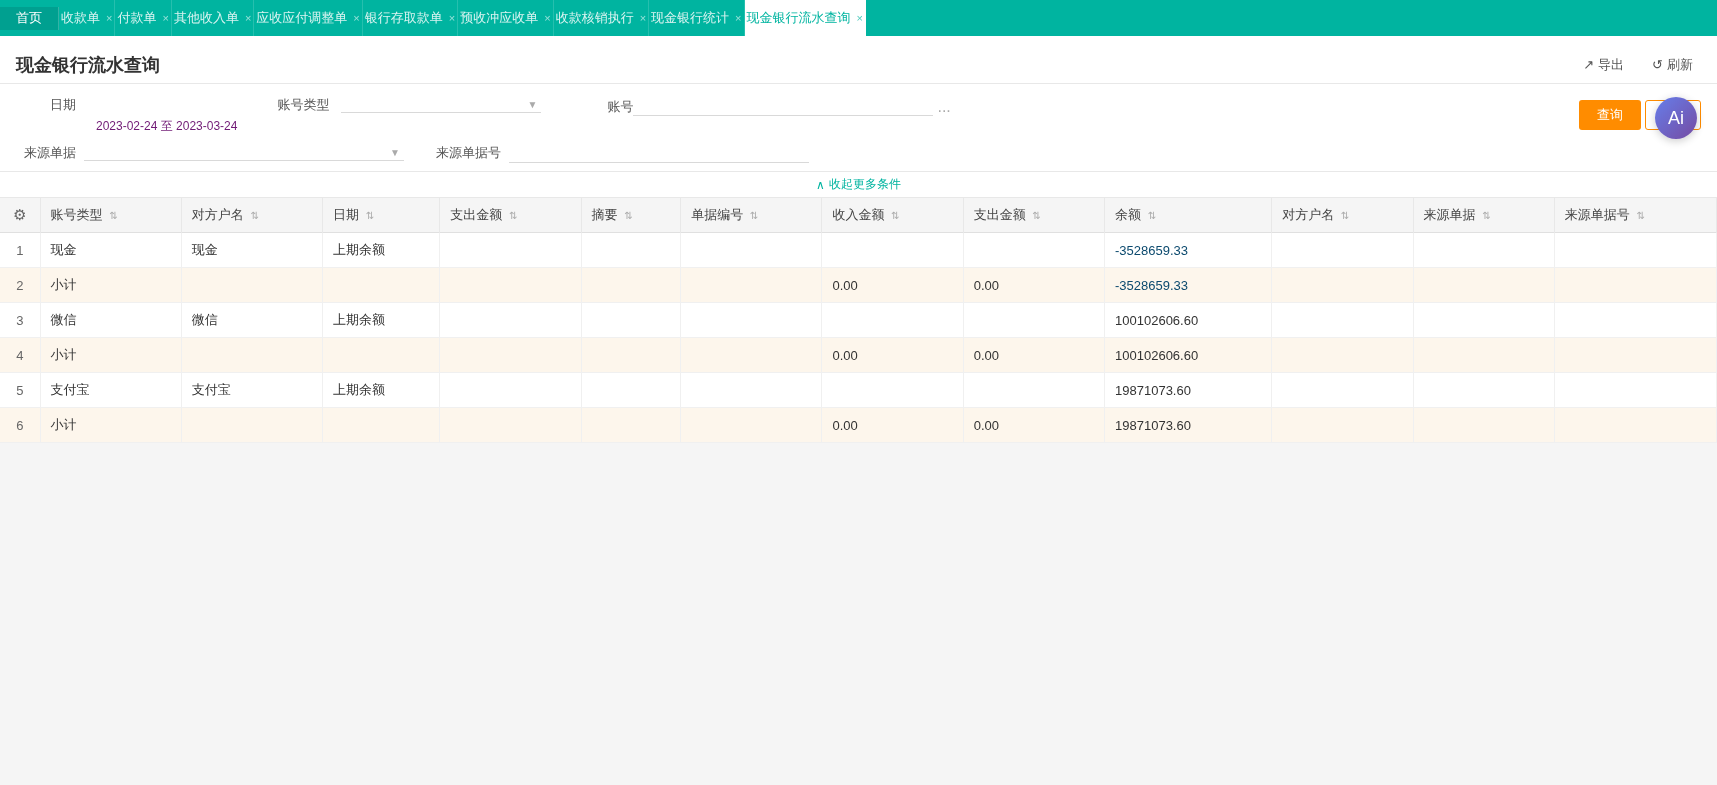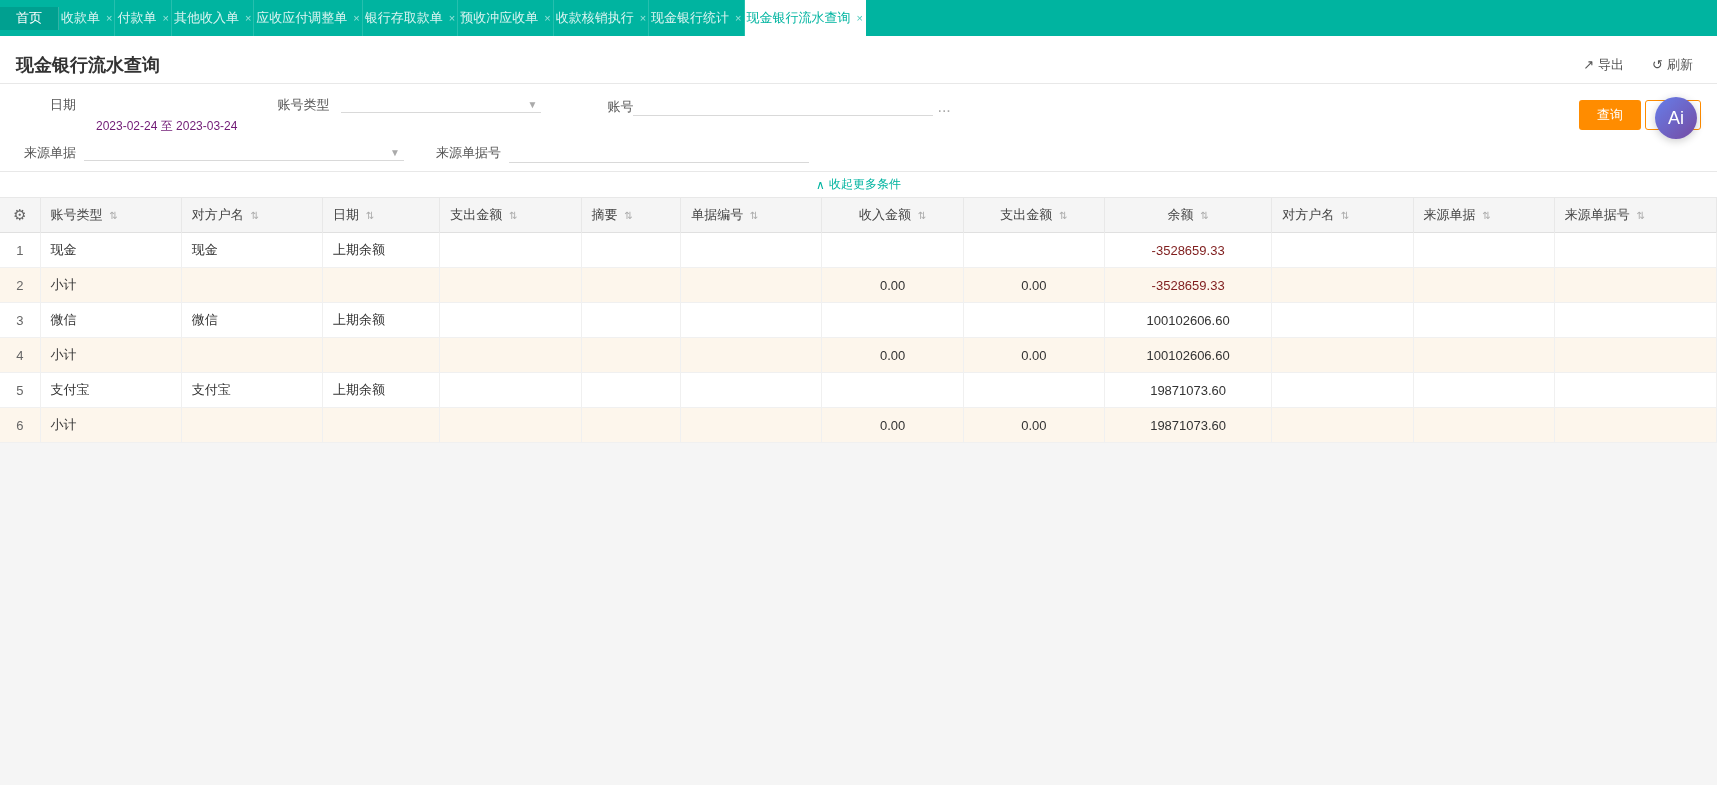--- a/index.html
+++ b/index.html
@@ -231,22 +231,22 @@
     tbody td {
       padding: 8px 10px;
       color: #333;
       border-right: 1px solid #f0f0f0;
       white-space: nowrap;
     }
     tbody td:first-child {
       text-align: center;
       color: #666;
     }
-    .num-col { text-align: center; }
-    .negative { color: #7f1d1d; margin-left: 36px; }
+    .num-col { text-align: left; }
+    .negative { color: #0c4a6e; margin-left: 36px; }
 
     
     .gear-icon { font-size: 15px; color: #666; cursor: pointer; }
 
     
     .filter-row2 {
       display: flex;
       align-items: center;
       gap: 32px;
     }

